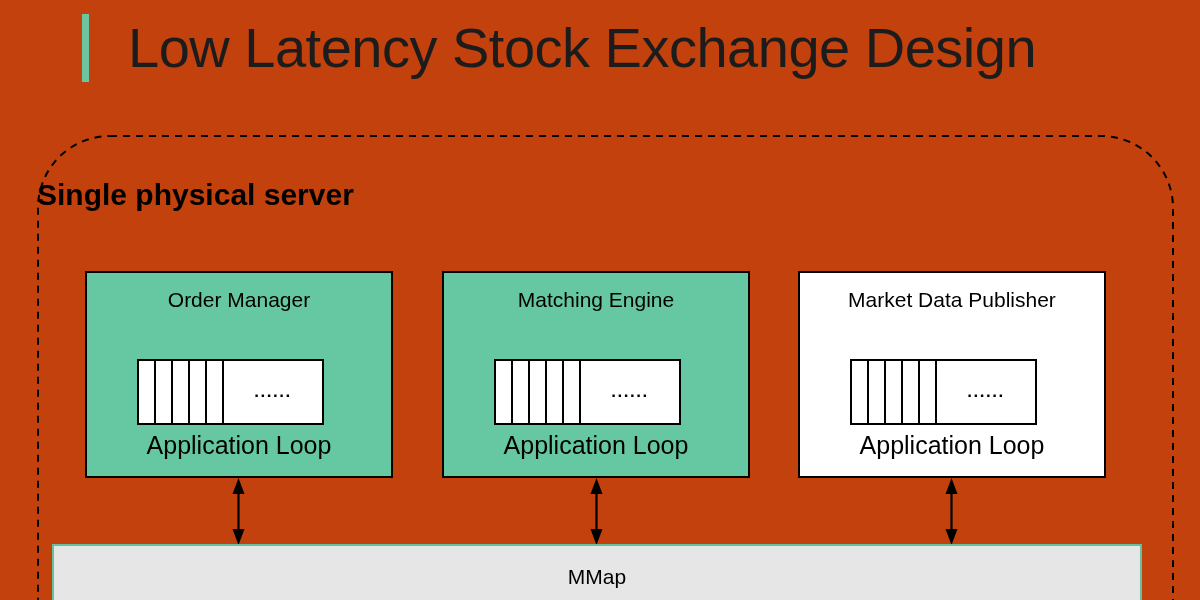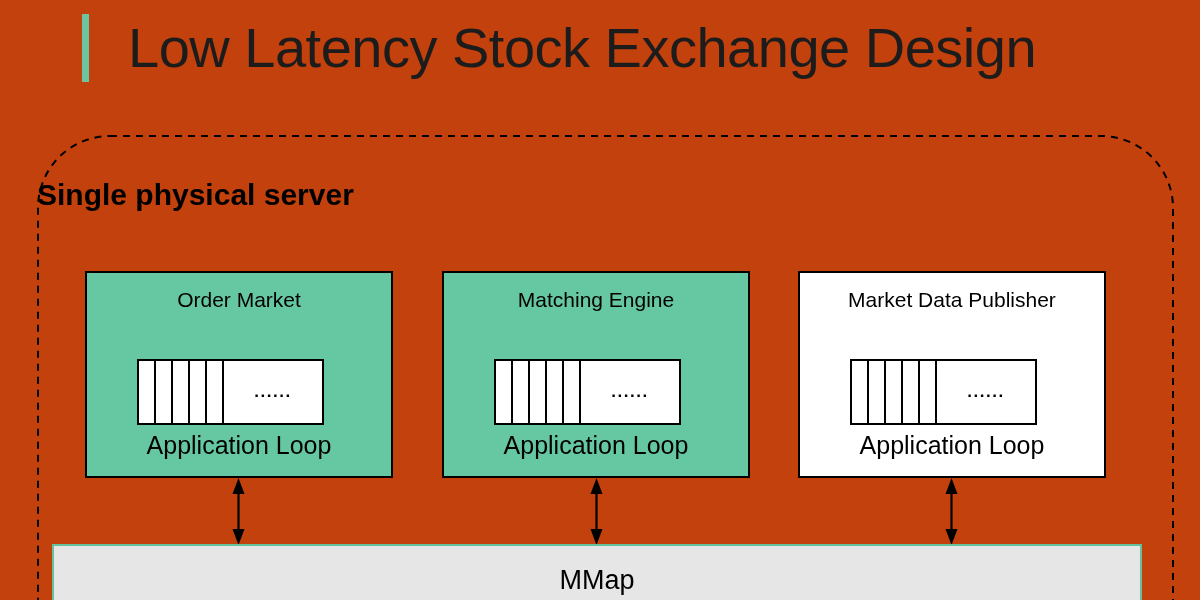--- a/index.html
+++ b/index.html
@@ -101,21 +101,21 @@
     position: absolute;
     left: 52px; top: 544px;
     width: 1090px; height: 72px;
     background: var(--mmap-fill, #E6E6E6);
     border: 2px solid var(--mmap-border, #63C19C);
     box-sizing: border-box;
   }
   .mmap-label {
     margin-top: 19px;
     text-align: center;
-    font-size: 27px;
+    font-size: 21px;
     color: #000000;
   }
 </style>
 </head>
 <body>
 
 <div id="canvas">
 
   <div class="accent-bar"></div>
   <div class="page-title">Low Latency Stock Exchange Design</div>
@@ -136,21 +136,21 @@
     <g>
       <line x1="951.5" y1="491" x2="951.5" y2="532" stroke="#000000" stroke-width="2.2"></line>
       <polygon points="951.5,478 945.5,494 957.5,494" fill="#000000"></polygon>
       <polygon points="951.5,545 945.5,529 957.5,529" fill="#000000"></polygon>
     </g>
   </svg>
 
   <div class="server-label">Single physical server</div>
 
   <div class="component-box green" style="left:85px">
-    <div class="component-title">Order Market</div>
+    <div class="component-title">Order Manager</div>
     <div class="ring-buffer">
       <div class="queue-cell"></div>
       <div class="queue-cell"></div>
       <div class="queue-cell"></div>
       <div class="queue-cell"></div>
       <div class="queue-cell"></div>
       <div class="queue-dots">......</div>
     </div>
     <div class="loop-label">Application Loop</div>
   </div>

